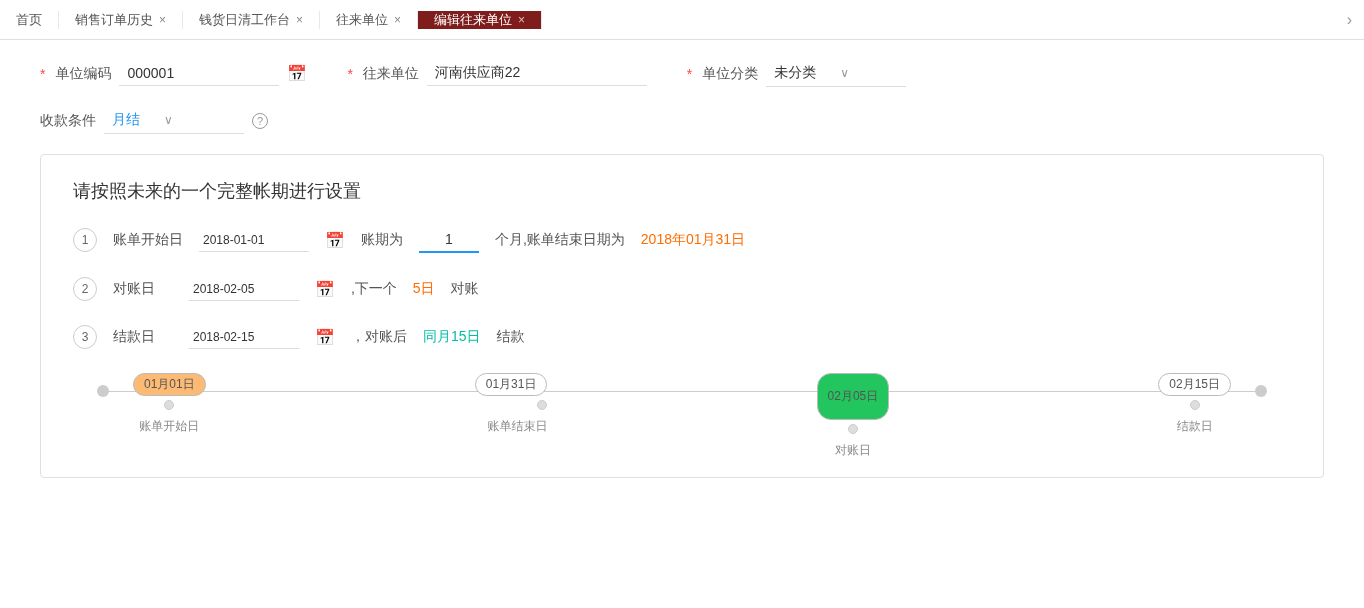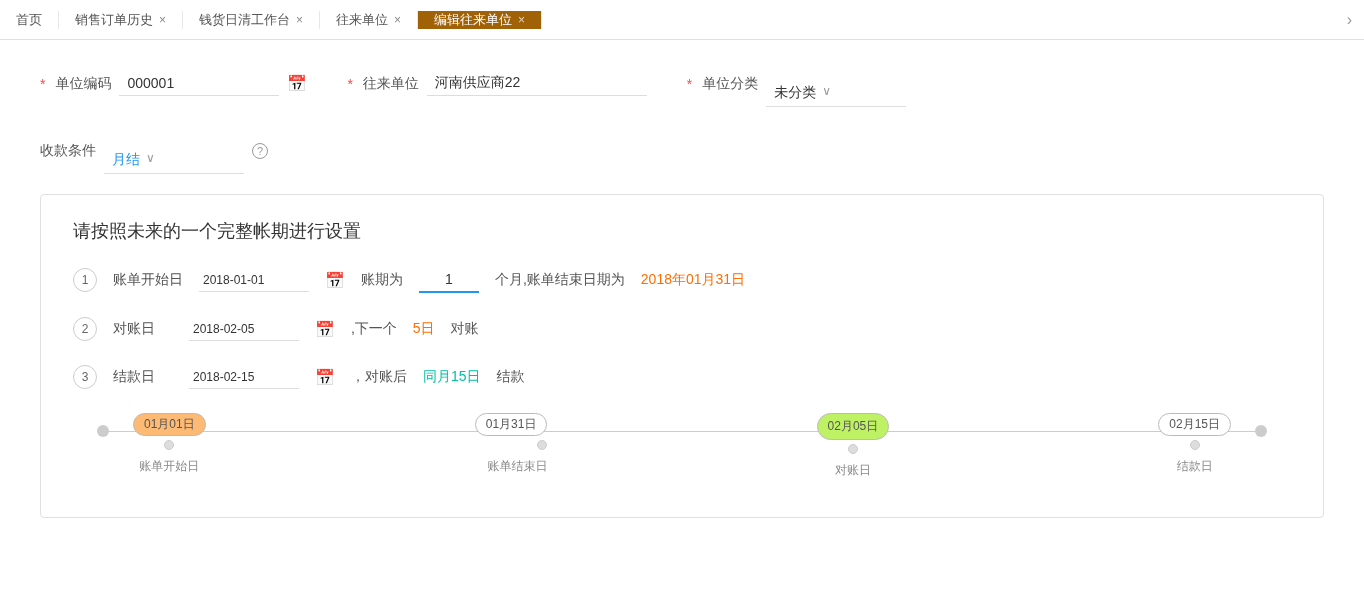--- a/index.html
+++ b/index.html
@@ -18,21 +18,21 @@
       align-items: center;
       padding: 0 16px;
       cursor: pointer;
       font-size: 13px;
       color: #555;
       border-right: 1px solid #e8e8e8;
       white-space: nowrap;
       gap: 6px;
     }
     .tab-item.active {
-      background: #a16207;
+      background: #7f1d1d;
       color: #fff;
     }
     .tab-close {
       font-size: 12px;
       color: inherit;
       opacity: 0.7;
       cursor: pointer;
     }
     .tab-arrow {
       margin-left: auto;
@@ -112,27 +112,26 @@
       font-size: 14px;
       outline: none;
       color: #333;
       width: 160px;
     }
     .form-input.wide { width: 220px; }
 
     
     .dropdown-field {
       display: flex;
-      align-items: flex-start;
+      align-items: center;
       border-bottom: 1px solid #ddd;
       padding: 4px 8px;
-      gap: 6px;
+      gap: 24px;
       min-width: 140px;
       cursor: pointer;
-      margin-top: 20px;
     }
     .dropdown-field .dropdown-value { color: #2196f3; }
     .dropdown-arrow { color: #999; font-size: 12px; }
 
     
     .cal-icon {
       color: #2196f3;
       cursor: pointer;
       font-size: 16px;
     }
@@ -337,21 +336,21 @@
             <div style="font-size: 12px; color: #888; white-space: nowrap; margin-top: 4px;">账单开始日</div>
           </div>
 
           <div style="display: flex; flex-direction: column; align-items: flex-end; gap: 4px;">
             <div style="border: 1px solid #bbb; border-radius: 14px; padding: 2px 10px; font-size: 12px; color: #555; background: #fff; white-space: nowrap;">01月31日</div>
             <div style="width: 10px; height: 10px; border-radius: 50%; background: #ddd; border: 1px solid #ccc;"></div>
             <div style="font-size: 12px; color: #888; white-space: nowrap; margin-top: 4px;">账单结束日</div>
           </div>
 
           <div style="display: flex; flex-direction: column; align-items: center; gap: 4px;">
-            <div style="border: 1px solid #bbb; border-radius: 14px; padding: 4px 10px; font-size: 12px; color: #555; background: #bef264; white-space: nowrap;">02月05日</div>
+            <div style="border: 1px solid #bbb; border-radius: 14px; padding: 14px 10px; font-size: 12px; color: #555; background: #22c55e; white-space: nowrap;">02月05日</div>
             <div style="width: 10px; height: 10px; border-radius: 50%; background: #ddd; border: 1px solid #ccc;"></div>
             <div style="font-size: 12px; color: #888; white-space: nowrap; margin-top: 4px;">对账日</div>
           </div>
 
           <div style="display: flex; flex-direction: column; align-items: center; gap: 4px;">
             <div style="border: 1px solid #bbb; border-radius: 14px; padding: 2px 10px; font-size: 12px; color: #555; background: #fff; white-space: nowrap;">02月15日</div>
             <div style="width: 10px; height: 10px; border-radius: 50%; background: #ddd; border: 1px solid #ccc;"></div>
             <div style="font-size: 12px; color: #888; white-space: nowrap; margin-top: 4px;">结款日</div>
           </div>
         </div>

